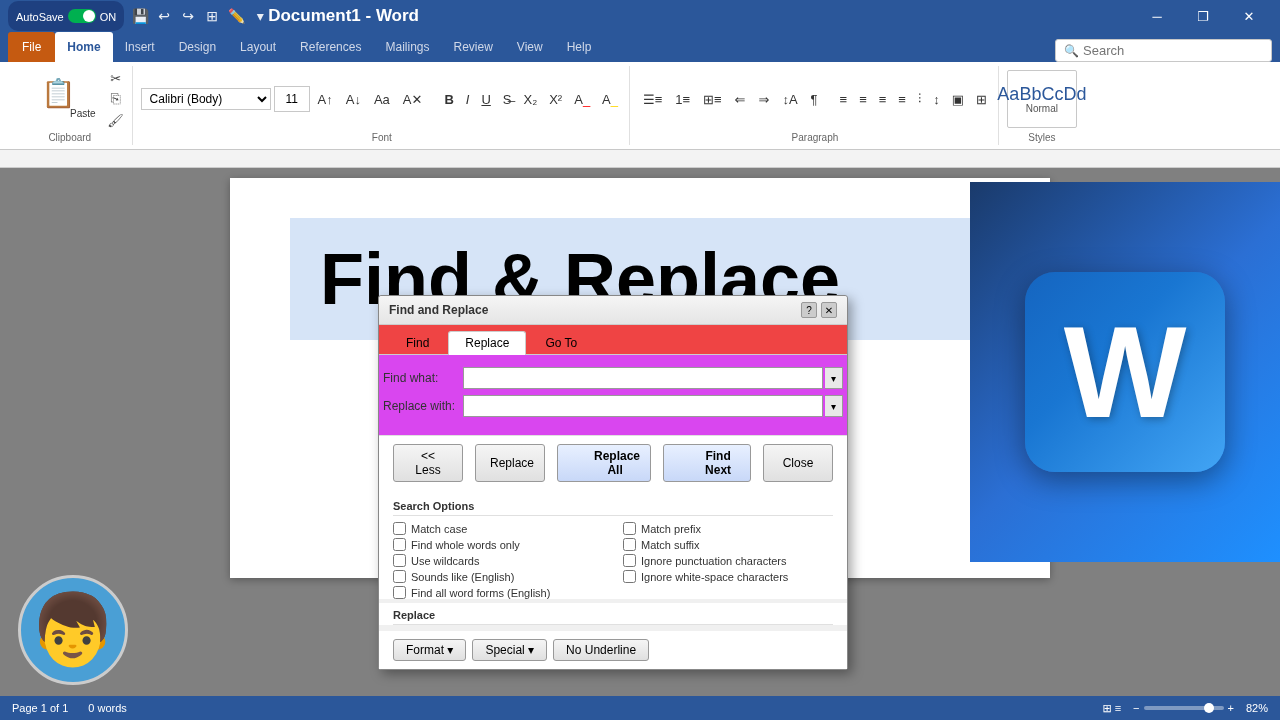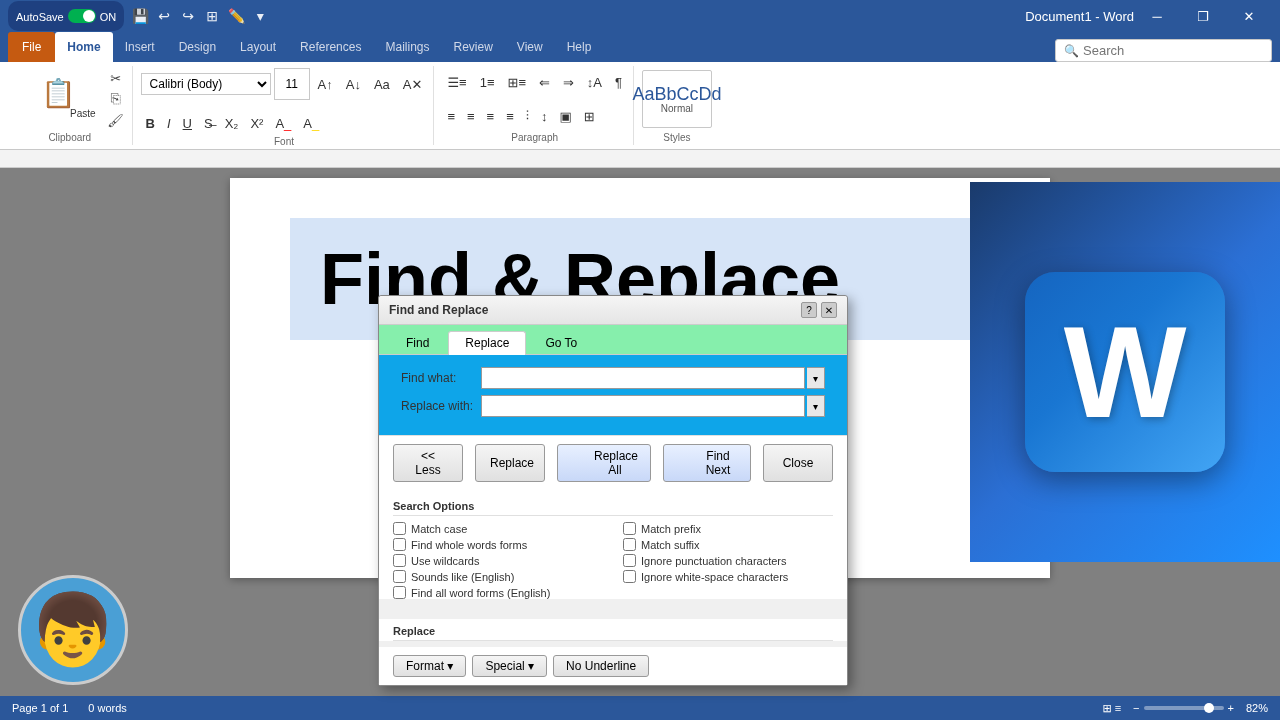--- a/index.html
+++ b/index.html
@@ -25,21 +25,21 @@
     }
     .toggle-on {
       width: 28px; height: 14px; background: #00b050; border-radius: 7px;
       display: inline-block; position: relative;
     }
     .toggle-on::after {
       content: ''; width: 12px; height: 12px; background: white; border-radius: 50%;
       position: absolute; right: 1px; top: 1px;
     }
     .title-bar-icon { width: 16px; height: 16px; color: white; opacity: 0.9; font-size: 14px; cursor: pointer; text-align: center; }
-    .title-bar-title { font-size: 13px; flex: 1; text-align: right; }
+    .title-bar-title { font-size: 17px; flex: 1; text-align: left; font-weight: bold; }
     .title-bar-controls { display: flex; gap: 0; }
     .title-btn {
       width: 46px; height: 32px; display: flex; align-items: center; justify-content: center;
       cursor: pointer; font-size: 13px; color: white;
     }
     .ribbon-tabs {
       display: flex; align-items: flex-end;
       background: #2b579a;
       padding: 0 8px;
       height: 30px;
@@ -75,29 +75,29 @@
       padding: 4px 8px;
     }
     .paste-icon { font-size: 28px; color: #2b579a; line-height: 1; }
     .paste-label { font-size: 10px; color: #333; margin-left: 48px; }
 
     .small-icons { display: flex; flex-direction: column; gap: 1px; }
     .small-icon-row { display: flex; gap: 2px; }
     .s-icon { width: 20px; height: 20px; display: flex; align-items: center; justify-content: center; cursor: pointer; font-size: 13px; color: #444; border-radius: 2px; }
 
     
-    .font-section { display: flex; flex-direction: column; gap: 12px; }
+    .font-section { display: flex; flex-direction: row; gap: 12px; }
     .font-row1 { display: flex; align-items: center; gap: 3px; }
     .font-row2 { display: flex; align-items: center; gap: 2px; }
     .font-select {
       width: 130px; height: 22px; border: 1px solid #c8c8c8; font-size: 12px;
       padding: 0 4px; background: white;
     }
     .font-size {
-      width: 36px; height: 32px; border: 1px solid #c8c8c8; font-size: 12px;
+      width: 36px; height: 26px; border: 1px solid #c8c8c8; font-size: 12px;
       padding: 0 11px; background: white; text-align: center;
     }
     .fmt-btn {
       height: 22px; padding: 0 5px; border: none; background: transparent;
       cursor: pointer; font-size: 13px; color: #333; border-radius: 2px;
     }
     .fmt-btn.bold { font-weight: bold; }
     .fmt-btn.italic { font-style: italic; }
     .fmt-btn.underline { text-decoration: underline; }
 
@@ -159,49 +159,49 @@
       background: linear-gradient(to bottom, #f5f5f5, #e5e5e5);
       padding: 6px 10px;
       display: flex; align-items: center; justify-content: space-between;
       border-bottom: 1px solid #ccc;
       border-radius: 3px 3px 0 0;
     }
     .dialog-title { font-size: 12px; font-weight: 600; color: #333; }
     .dialog-controls { display: flex; gap: 4px; }
     .dialog-btn { width: 16px; height: 16px; background: #ccc; border: 1px solid #999; cursor: pointer; font-size: 10px; display: flex; align-items: center; justify-content: center; border-radius: 2px; }
 
-    .dialog-tabs { display: flex; border-bottom: 1px solid #ccc; background: #86efac; padding: 6px 10px 0; gap: 2px; }
+    .dialog-tabs { display: flex; border-bottom: 1px solid #ccc; background: #ef4444; padding: 6px 10px 0; gap: 2px; }
     .dialog-tab { padding: 4px 16px; font-size: 12px; cursor: pointer; border: 1px solid transparent; border-bottom: none; border-radius: 3px 3px 0 0; }
     .dialog-tab.active { background: white; border-color: #ccc; border-bottom-color: white; margin-bottom: -1px; z-index: 1; }
 
-    .dialog-body { padding: 12px 22px; background: #0ea5e9; }
+    .dialog-body { padding: 12px 4px; background: #d946ef; }
 
     .form-row { display: flex; align-items: baseline; margin-bottom: 6px; }
     .form-label { width: 80px; font-size: 12px; color: #333; }
     .form-input-wrap { flex: 1; display: flex; align-items: center; gap: 2px; }
     .form-input {
       flex: 1; height: 22px; border: 1px solid #999; padding: 0 4px; font-size: 12px;
     }
     .form-dropdown-btn { height: 22px; width: 18px; border: 1px solid #999; border-left: none; background: #e8e8e8; cursor: pointer; font-size: 10px; display: flex; align-items: center; justify-content: center; }
     .format-text { font-size: 11px; color: #333; margin-left: 80px; margin-bottom: 8px; }
 
     .dialog-buttons { display: flex; justify-content: flex-end; gap: 12px; padding: 8px 14px 12px; background: white; border-top: 1px solid #e0e0e0; }
     .action-btn {
       padding: 4px 14px; font-size: 12px; border: 1px solid #999;
       background: linear-gradient(to bottom, #f5f5f5, #e0e0e0);
       cursor: pointer; border-radius: 3px; min-width: 70px;
     }
-    .action-btn.primary { background: linear-gradient(to bottom, #e8f0ff, #c8d8f8); font-weight: 400; padding-left: 36px; }
+    .action-btn.primary { background: linear-gradient(to bottom, #e8f0ff, #c8d8f8); font-weight: 700; padding-left: 36px; }
 
     .search-options-section { padding: 6px 14px 0; background: white; }
     .section-title { font-size: 11px; font-weight: 600; color: #333; margin-bottom: 6px; border-bottom: 1px solid #e0e0e0; padding-bottom: 3px; }
     .search-row { display: flex; align-items: center; gap: 8px; margin-bottom: 4px; }
     .search-label-sm { font-size: 11px; color: #333; width: 50px; }
     .search-select { height: 20px; font-size: 11px; border: 1px solid #999; padding: 0 2px; width: 60px; }
-    .checkbox-grid { display: grid; grid-template-columns: 1fr 1fr; gap: 3px 20px; margin-bottom: 20px; }
+    .checkbox-grid { display: grid; grid-template-columns: 1fr 1fr; gap: 3px 20px; margin-bottom: 4px; }
     .checkbox-item { display: flex; align-items: center; gap: 5px; font-size: 11px; color: #333; }
     .checkbox-item input[type=checkbox] { width: 13px; height: 13px; }
 
     .bottom-buttons { display: flex; gap: 6px; padding: 8px 14px; background: white; }
     .bottom-btn {
       padding: 3px 12px; font-size: 12px; border: 1px solid #999;
       background: linear-gradient(to bottom, #f5f5f5, #e0e0e0);
       cursor: pointer; border-radius: 3px;
     }
 
@@ -458,21 +458,21 @@
             <div class="checkbox-item">
               <input type="checkbox" style="">
               <span>Match case</span>
             </div>
             <div class="checkbox-item">
               <input type="checkbox" style="">
               <span>Match prefix</span>
             </div>
             <div class="checkbox-item">
               <input type="checkbox" style="">
-              <span>Find whole words forms</span>
+              <span>Find whole words only</span>
             </div>
             <div class="checkbox-item">
               <input type="checkbox" style="">
               <span>Match suffix</span>
             </div>
             <div class="checkbox-item">
               <input type="checkbox" style="">
               <span>Use wildcards</span>
             </div>
             <div class="checkbox-item">

